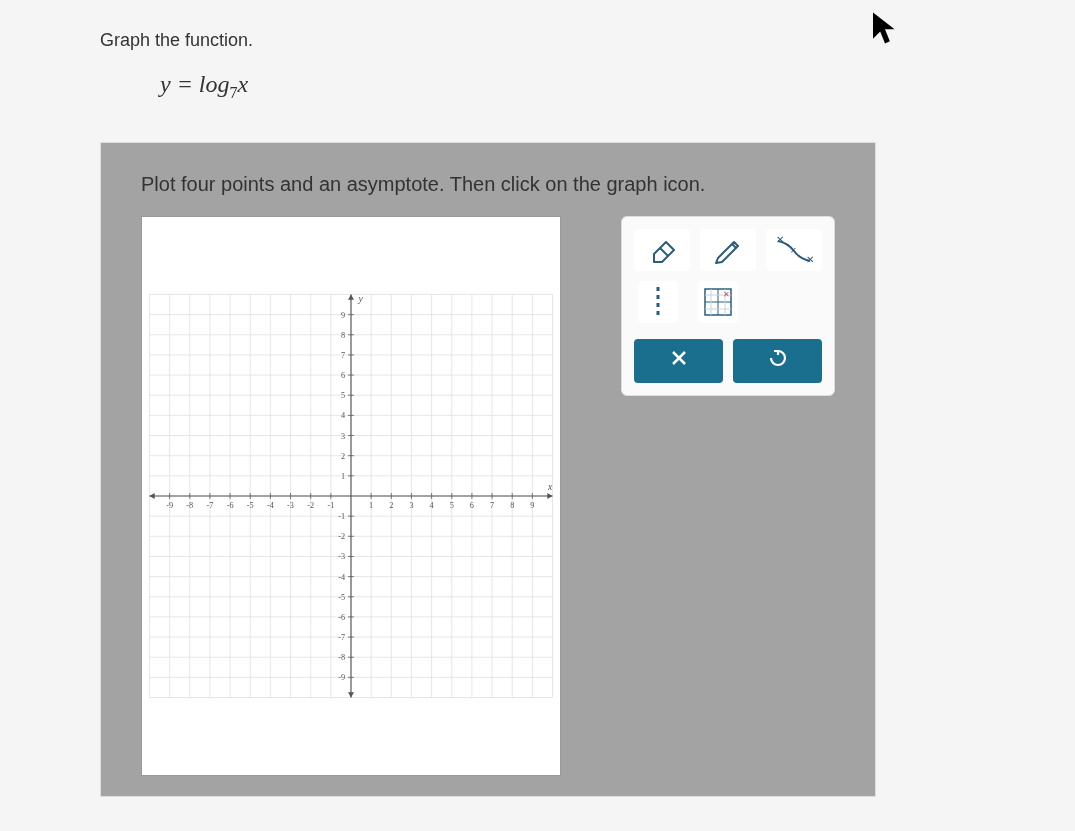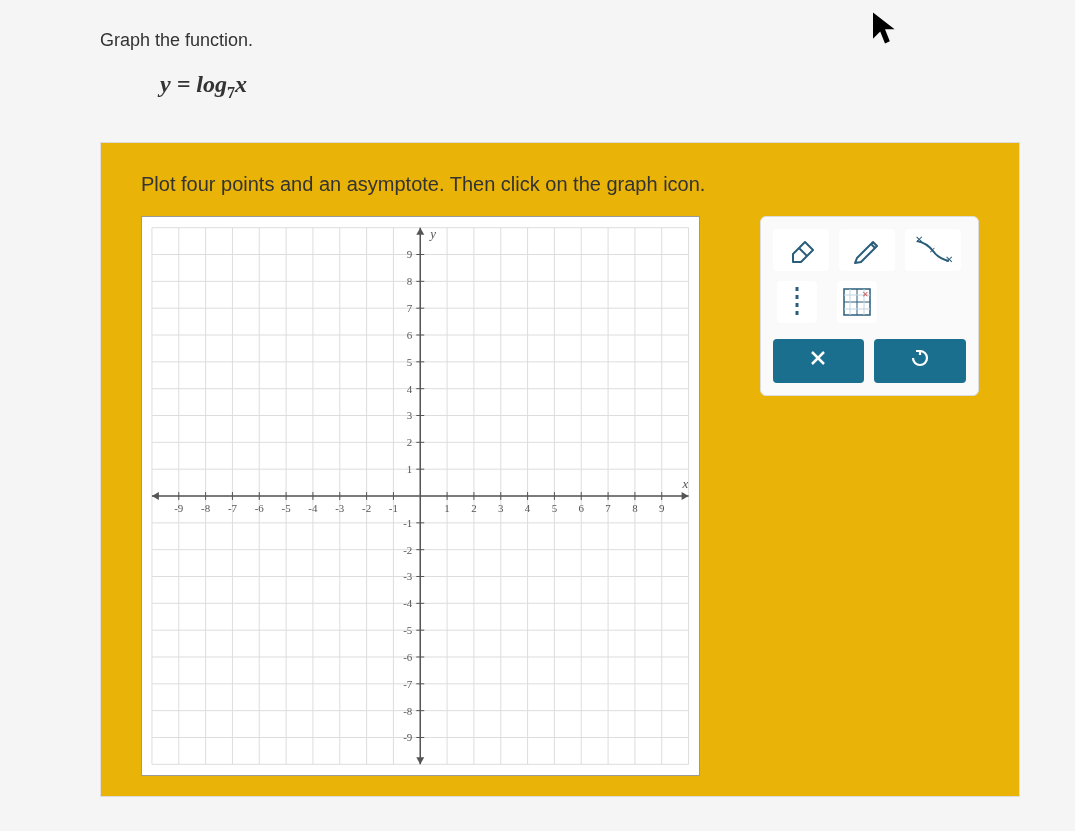--- a/index.html
+++ b/index.html
@@ -15,32 +15,31 @@
       font-size: 18px;
       color: #333;
       margin-bottom: 20px;
     }
     .equation {
       font-family: 'Times New Roman', serif;
       font-size: 24px;
       font-style: italic;
       margin-left: 60px;
       margin-bottom: 40px;
-      font-weight: bold;
     }
     .equation .sub {
       font-size: 16px;
       vertical-align: sub;
       font-style: normal;
     }
     .work-panel {
-      background: #eab308;
+      background: #a3a3a3;
       border: 1px solid #ddd;
       padding: 30px 40px 20px 40px;
-      width: 920px;
+      width: 776px;
     }
     .instructions {
       font-size: 20px;
       color: #333;
       margin-bottom: 20px;
     }
     .content-row {
       display: flex;
       gap: 60px;
       align-items: flex-start;

